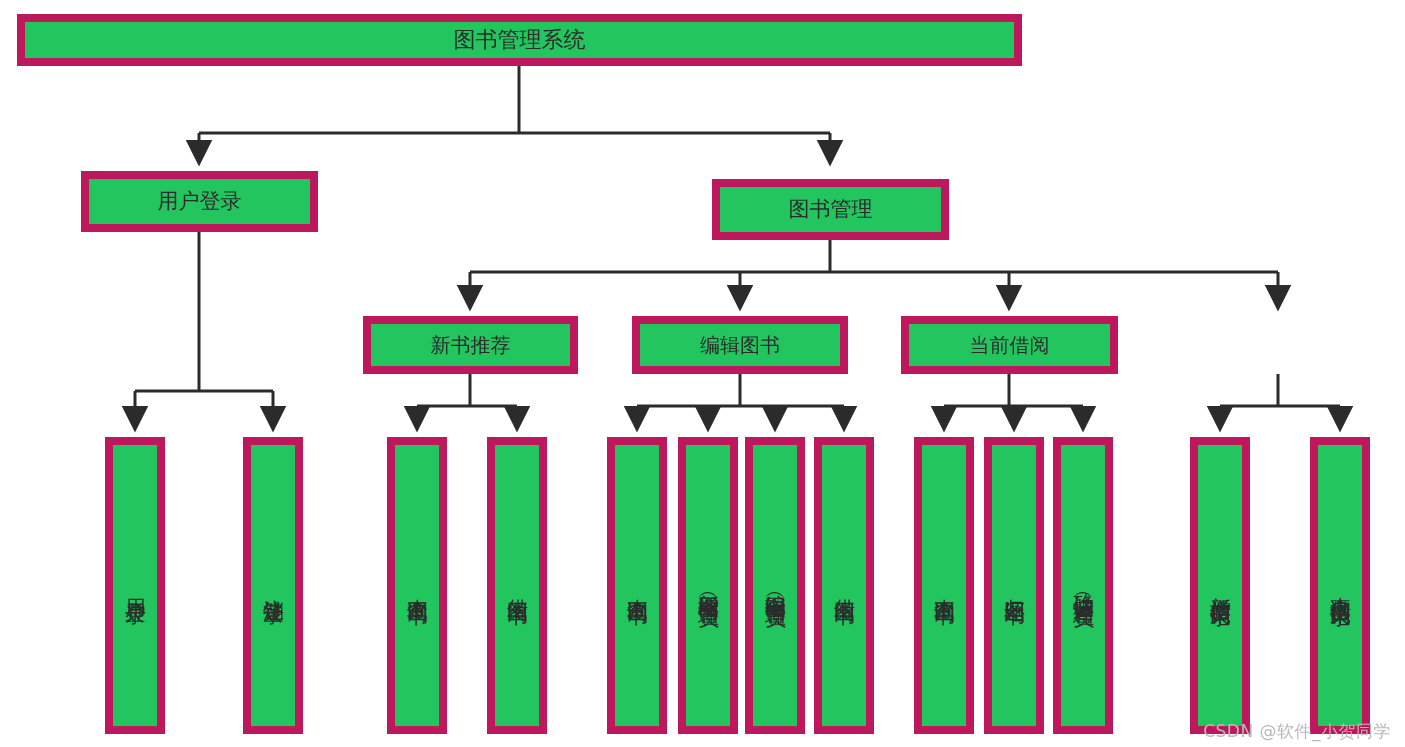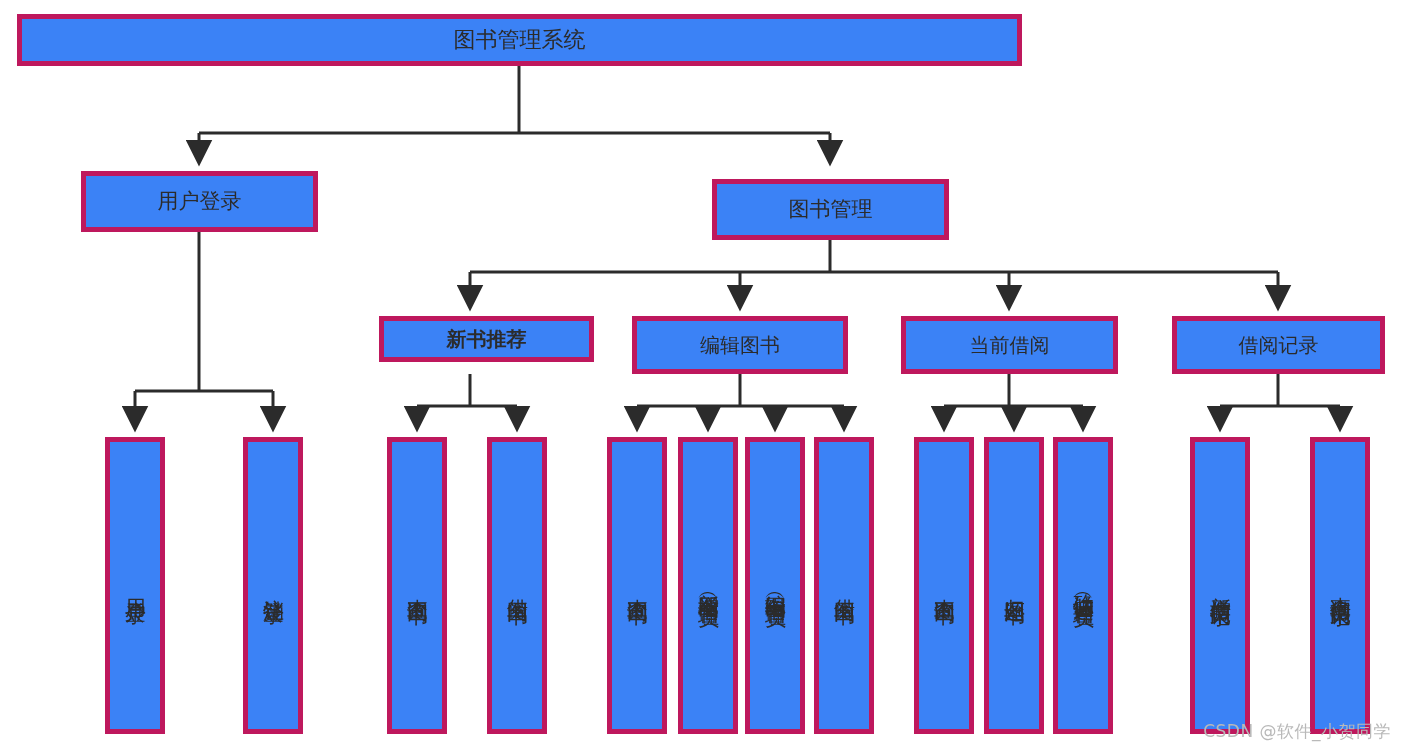--- a/index.html
+++ b/index.html
@@ -23,22 +23,22 @@
   svg#connectors {
     position: absolute;
     left: 0;
     top: 0;
     width: 1405px;
     height: 747px;
   }
   .node {
     position: absolute;
     box-sizing: border-box;
-    background: #3b82f6;
-    border: 5px solid #be185d;
+    background: #22c55e;
+    border: 8px solid #be185d;
     display: flex;
     align-items: center;
     justify-content: center;
     overflow: hidden;
   }
   .node .node-label {
     color: #2b2b2b;
     line-height: 1.12;
     text-align: center;
     white-space: nowrap;
@@ -143,35 +143,32 @@
   </div>
 
   <div class="node level-2" style="left:81px; top:171px; width:237px; height:61px;">
     <span class="node-label">用户登录</span>
   </div>
 
   <div class="node level-2" style="left:712px; top:179px; width:237px; height:61px;">
     <span class="node-label">图书管理</span>
   </div>
 
-  <div class="node level-3" style="left:379px; top:316px; width:215px; height:46px;font-weight:bold;">
+  <div class="node level-3" style="left:363px; top:316px; width:215px; height:58px;">
     <span class="node-label">新书推荐</span>
   </div>
 
   <div class="node level-3" style="left:632px; top:316px; width:216px; height:58px;">
     <span class="node-label">编辑图书</span>
   </div>
 
   <div class="node level-3" style="left:901px; top:316px; width:217px; height:58px;">
     <span class="node-label">当前借阅</span>
   </div>
 
-  <div class="node level-3" style="left:1172px; top:316px; width:213px; height:58px;">
-    <span class="node-label">借阅记录</span>
-  </div>
 
   <div class="node leaf" style="left:105px; top:437px; width:60px; height:297px;">
     <span class="node-label">用户登录</span>
   </div>
 
   <div class="node leaf" style="left:243px; top:437px; width:60px; height:297px;">
     <span class="node-label">注销登录</span>
   </div>
 
   <div class="node leaf" style="left:387px; top:437px; width:60px; height:297px;">

